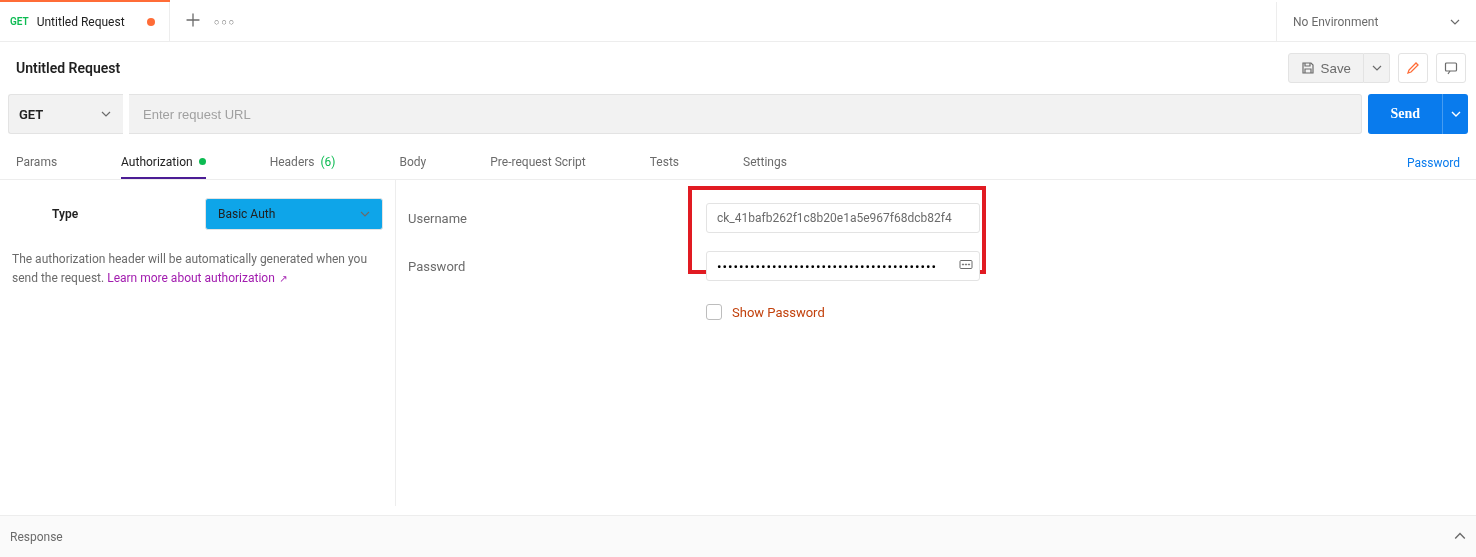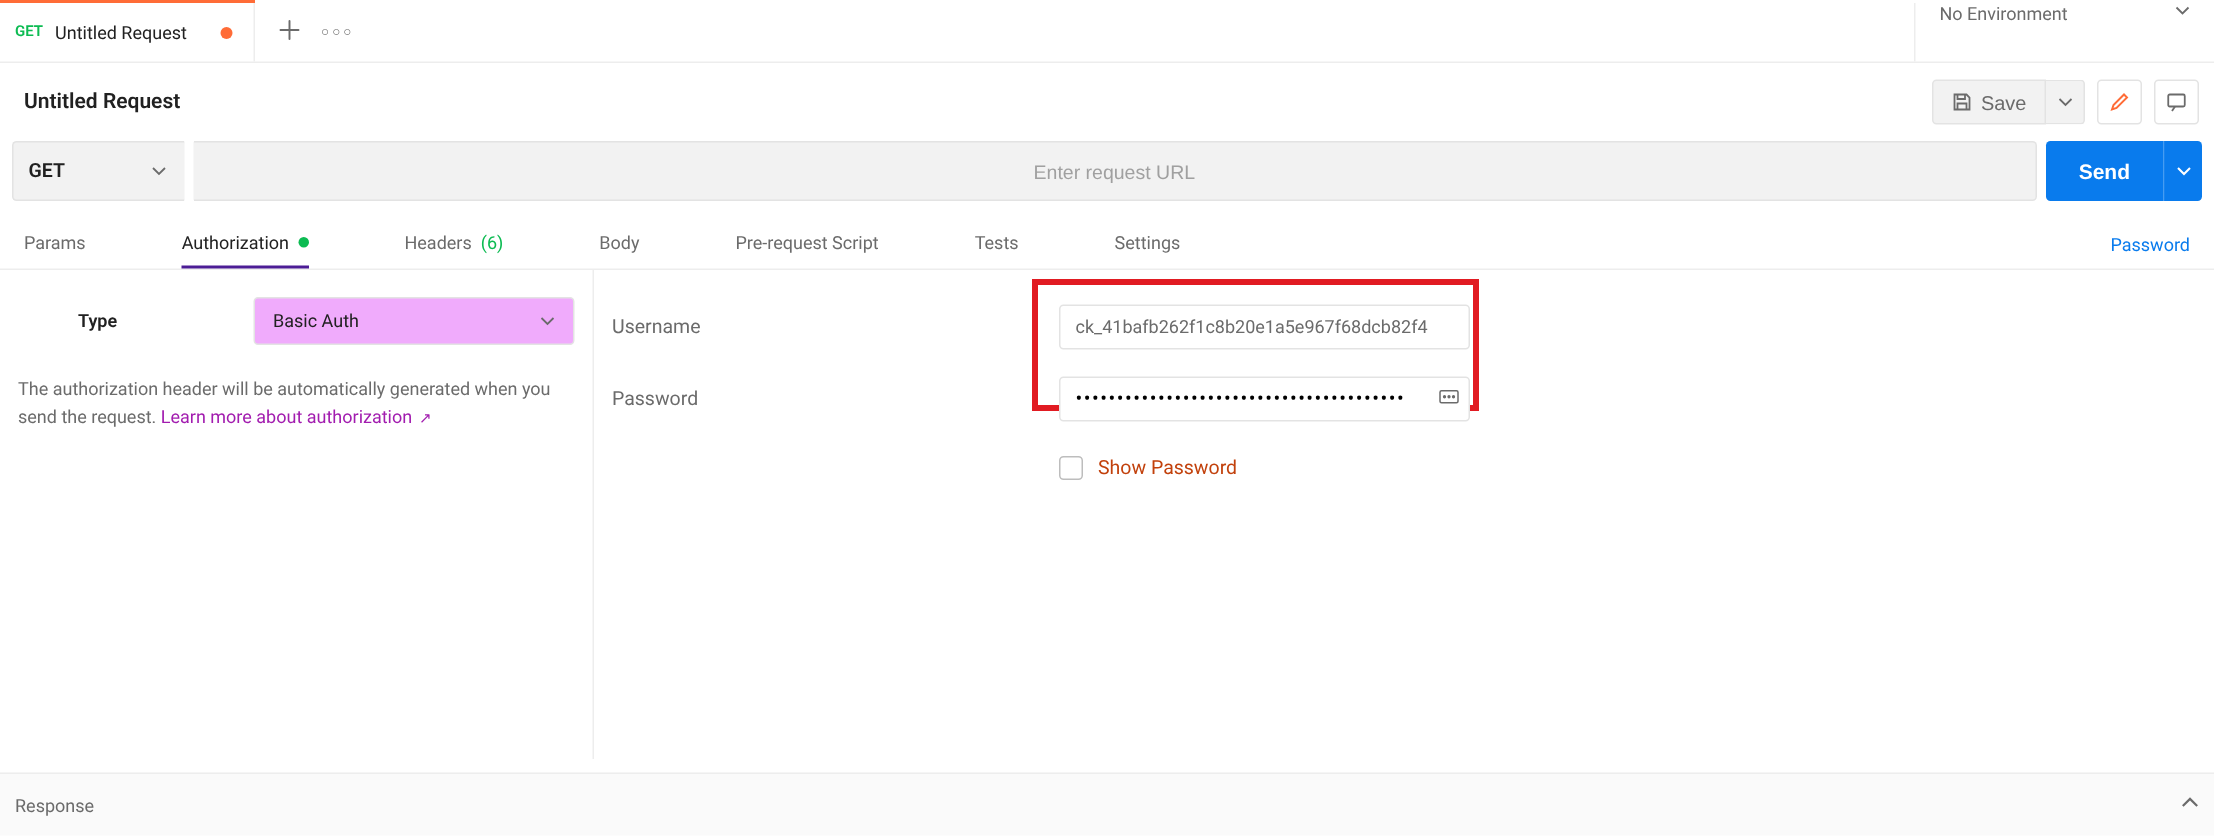--- a/index.html
+++ b/index.html
@@ -26,21 +26,21 @@
     min-width: 170px;
   }
   .method-badge { color: #0cbb52; font-size: 10px; font-weight: 600; }
   .tab-title { font-size: 12px; color: #212121; flex: 1; }
   .dot-unsaved { width: 8px; height: 8px; background: #ff6c37; border-radius: 50%; }
   .tab-actions { display: flex; align-items: center; gap: 14px; padding-left: 16px; }
   .tab-plus, .tab-more { color: #6b6b6b; font-size: 14px; cursor: pointer; }
   .tab-more { letter-spacing: 2px; font-size: 9px; }
 
   .env-area {
-    margin-left: auto; display: flex; 
+    margin-left: auto; display: flex; align-items: center;
     border-left: 1px solid #ededed; height: 100%;
     padding: 0 16px; min-width: 200px; justify-content: space-between;
     color: #6b6b6b; cursor: pointer;
   }
 
   .title-row {
     display: flex; align-items: center; height: 52px;
     padding: 0 10px 0 16px;
   }
   .req-name { font-size: 14px; font-weight: 600; }
@@ -71,28 +71,28 @@
   .method-select {
     width: 115px; display: flex; align-items: center; justify-content: space-between;
     background: #f2f2f2; border: 1px solid #e3e3e3; border-right: none;
     border-radius: 3px 0 0 3px; padding: 0 12px 0 10px; height: 40px;
     font-size: 13px; font-weight: 600; cursor: pointer;
   }
   .url-input-wrap { flex: 1; display: flex; }
   .url-input {
     flex: 1; height: 40px; background: #f2f2f2;
     border: 1px solid #e3e3e3; border-left: none; border-radius: 0 3px 3px 0;
-    padding: 0 14px; font-size: 13px; outline: none; text-align: center;
+    padding: 0 14px; font-size: 13px; outline: none;
   }
   .url-input::placeholder { color: #a0a0a0; }
   .send-group { display: flex; }
   .btn-send {
     background: #097bed; color: #fff; border: none;
     height: 40px; padding: 0 22px; font-size: 14px; font-weight: 600;
-    border-radius: 3px 0 0 3px; cursor: pointer;
+    border-radius: 3px 0 0 3px; cursor: pointer; font-family: Liberation Serif, serif;
   }
   .btn-send-caret {
     background: #097bed; color: #fff; border: none; border-left: 1px solid rgba(255,255,255,.25);
     height: 40px; width: 26px; border-radius: 0 3px 3px 0;
     display: flex; align-items: center; justify-content: center; cursor: pointer;
   }
 
   .subtabs-row {
     display: flex; align-items: center; padding: 0 16px;
     border-bottom: 1px solid #ededed; height: 34px; gap: 40px;
@@ -108,21 +108,21 @@
   .cookies-link { margin-left: auto; color: #097bed; cursor: pointer; }
 
   .auth-area { display: flex; height: 326px; }
   .auth-left {
     width: 396px; padding: 18px 12px 0 12px;
     border-right: 1px solid #ededed;
   }
   .type-row { display: flex; align-items: center; justify-content: space-between; margin-bottom: 20px; margin-left: 40px; }
   .type-label { font-size: 12px; color: #212121; font-weight: 600; }
   .type-select {
-    width: 214px; height: 32px; background: #f0abfc; border: 1px solid #e3e3e3;
+    width: 178px; height: 32px; background: #0ea5e9; border: 1px solid #e3e3e3;
     border-radius: 3px; display: flex; align-items: center; justify-content: space-between;
     padding: 0 12px; cursor: pointer; color: #212121;
   }
   .help-text { color: #6b6b6b; line-height: 1.6; font-size: 12px; }
   .help-link { color: #a21caf; cursor: pointer; }
   .help-link .ext { font-size: 10px; margin-left: 2px; }
 
   .auth-right { padding: 14px 12px 0 12px; position: relative; flex: 1; }
   .highlight-box {
     position: absolute; left: 292px; top: 6px; width: 298px; height: 88px;

